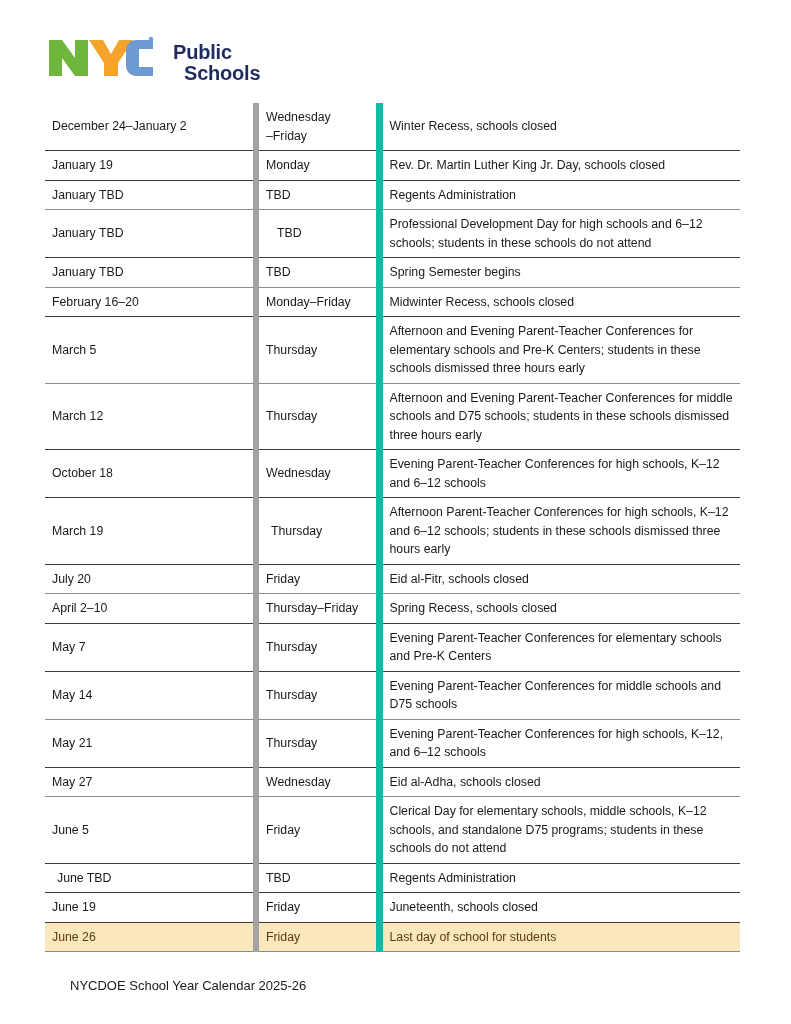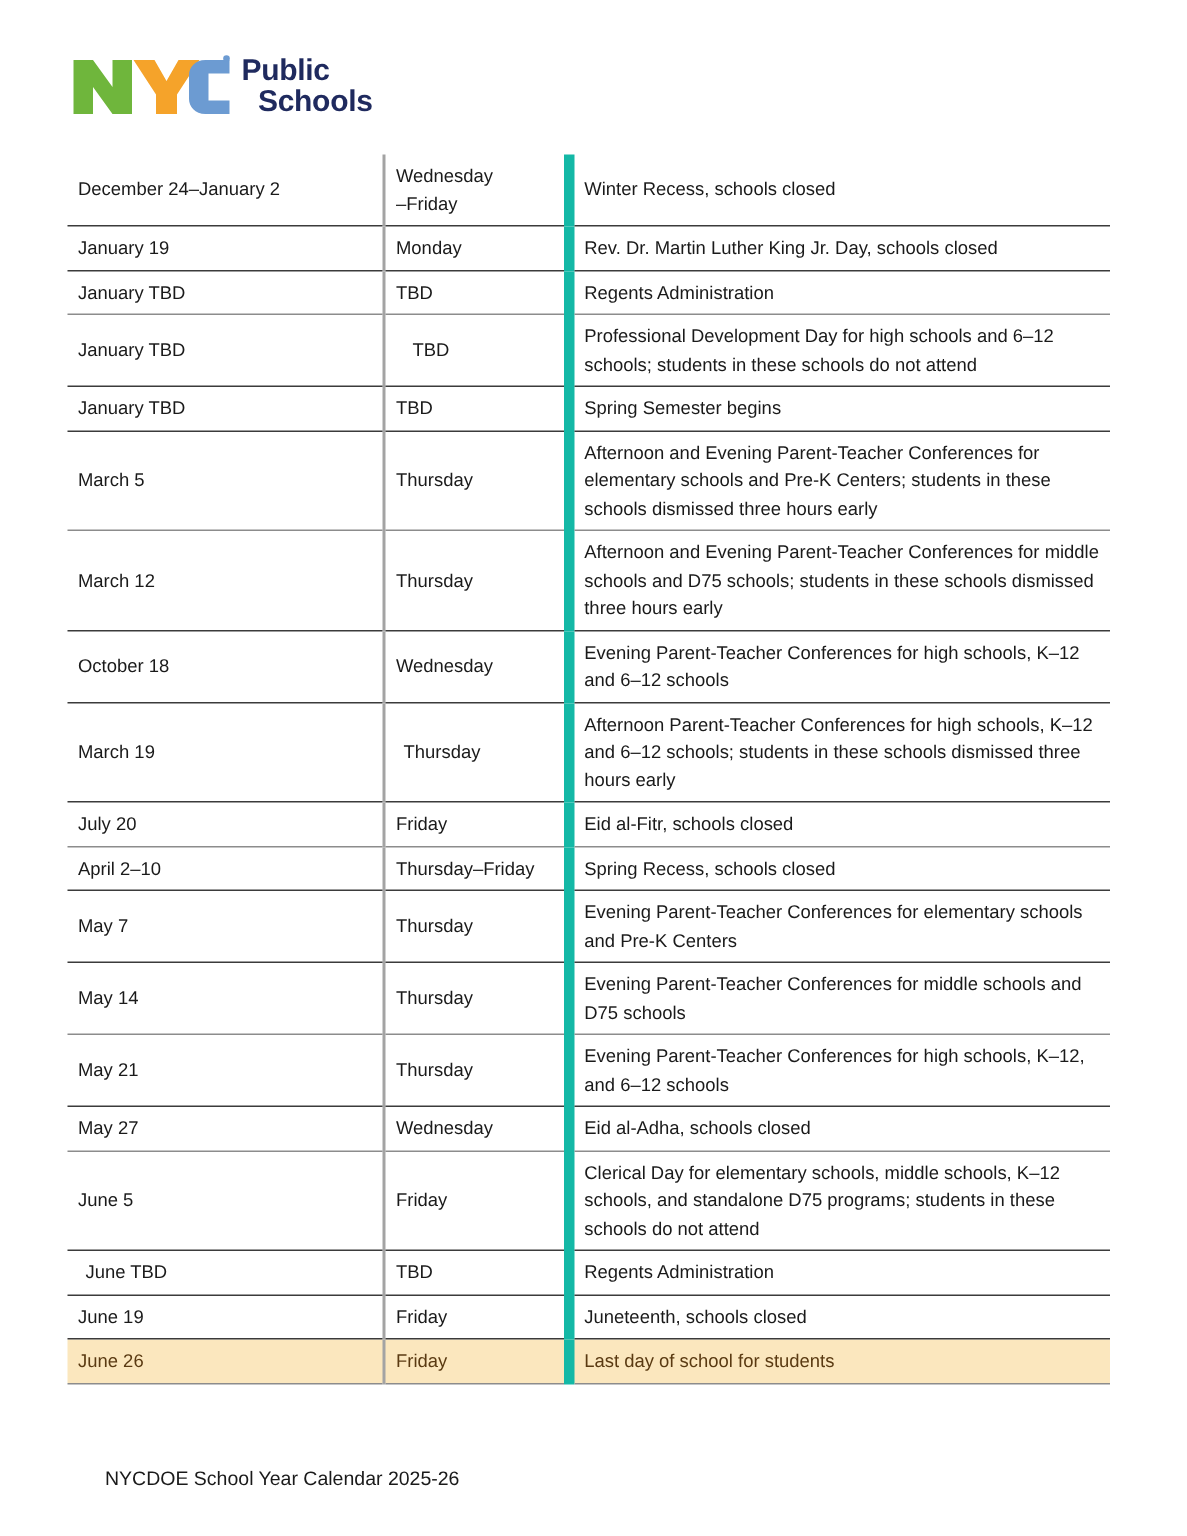--- a/index.html
+++ b/index.html
@@ -21,22 +21,22 @@
     height: 1024px;
     box-sizing: border-box;
   }
 
   
   .logo-block {
     position: absolute;
     left: 47px;
     top: 36px;
     display: flex;
-    align-items: flex-start;
-    gap: 6px;
+    align-items: flex-end;
+    gap: 18px;
   }
   .logo-mark {
     display: block;
   }
   .logo-wordmark {
     font-family: "Liberation Sans", sans-serif;
     font-weight: bold;
     font-size: 20px;
     line-height: 21px;
     color: #1F2A5E;
@@ -60,21 +60,21 @@
     line-height: 18.5px;
     color: #1a1a1a;
     padding: 5px 7px 5px 7px;
     border-top: 1px solid #8c8c8c;
     box-sizing: border-box;
   }
   .cal-table tr:first-child td { border-top: none; }
   .cal-table tr.dark-top td { border-top: 1px solid #3b3b3b; }
 
   .col-date   { width: 211px; }
-  .col-day    { width: 123px; border-left: 2px solid #a3a3a3; margin-top: 46px; }
+  .col-day    { width: 123px; border-left: 6px solid #a3a3a3; margin-top: 46px; }
   .col-desc   { width: 361px; border-left: 7px solid #14b8a6; }
 
   .cal-table tr:last-child td { border-bottom: 1px solid #8c8c8c; }
 
   td.indent { padding-left: 18px; }
   td.indent-sm { padding-left: 12px; }
 
   tr.highlight td {
     background: #FBE7BE;
     color: #5A3A12;
@@ -146,20 +146,25 @@
         <td class="col-day indent">TBD</td>
         <td class="col-desc">Professional Development Day for high schools and 6–12 schools; students in these schools do not attend</td>
       </tr>
 
       <tr class="dark-top">
         <td class="col-date">January TBD</td>
         <td class="col-day">TBD</td>
         <td class="col-desc">Spring Semester begins</td>
       </tr>
 
+      <tr>
+        <td class="col-date">February 16–20</td>
+        <td class="col-day">Monday–Friday</td>
+        <td class="col-desc">Midwinter Recess, schools closed</td>
+      </tr>
 
       <tr class="dark-top">
         <td class="col-date">March 5</td>
         <td class="col-day">Thursday</td>
         <td class="col-desc">Afternoon and Evening Parent-Teacher Conferences for elementary schools and Pre-K Centers; students in these schools dismissed three hours early</td>
       </tr>
 
       <tr>
         <td class="col-date">March 12</td>
         <td class="col-day">Thursday</td>

